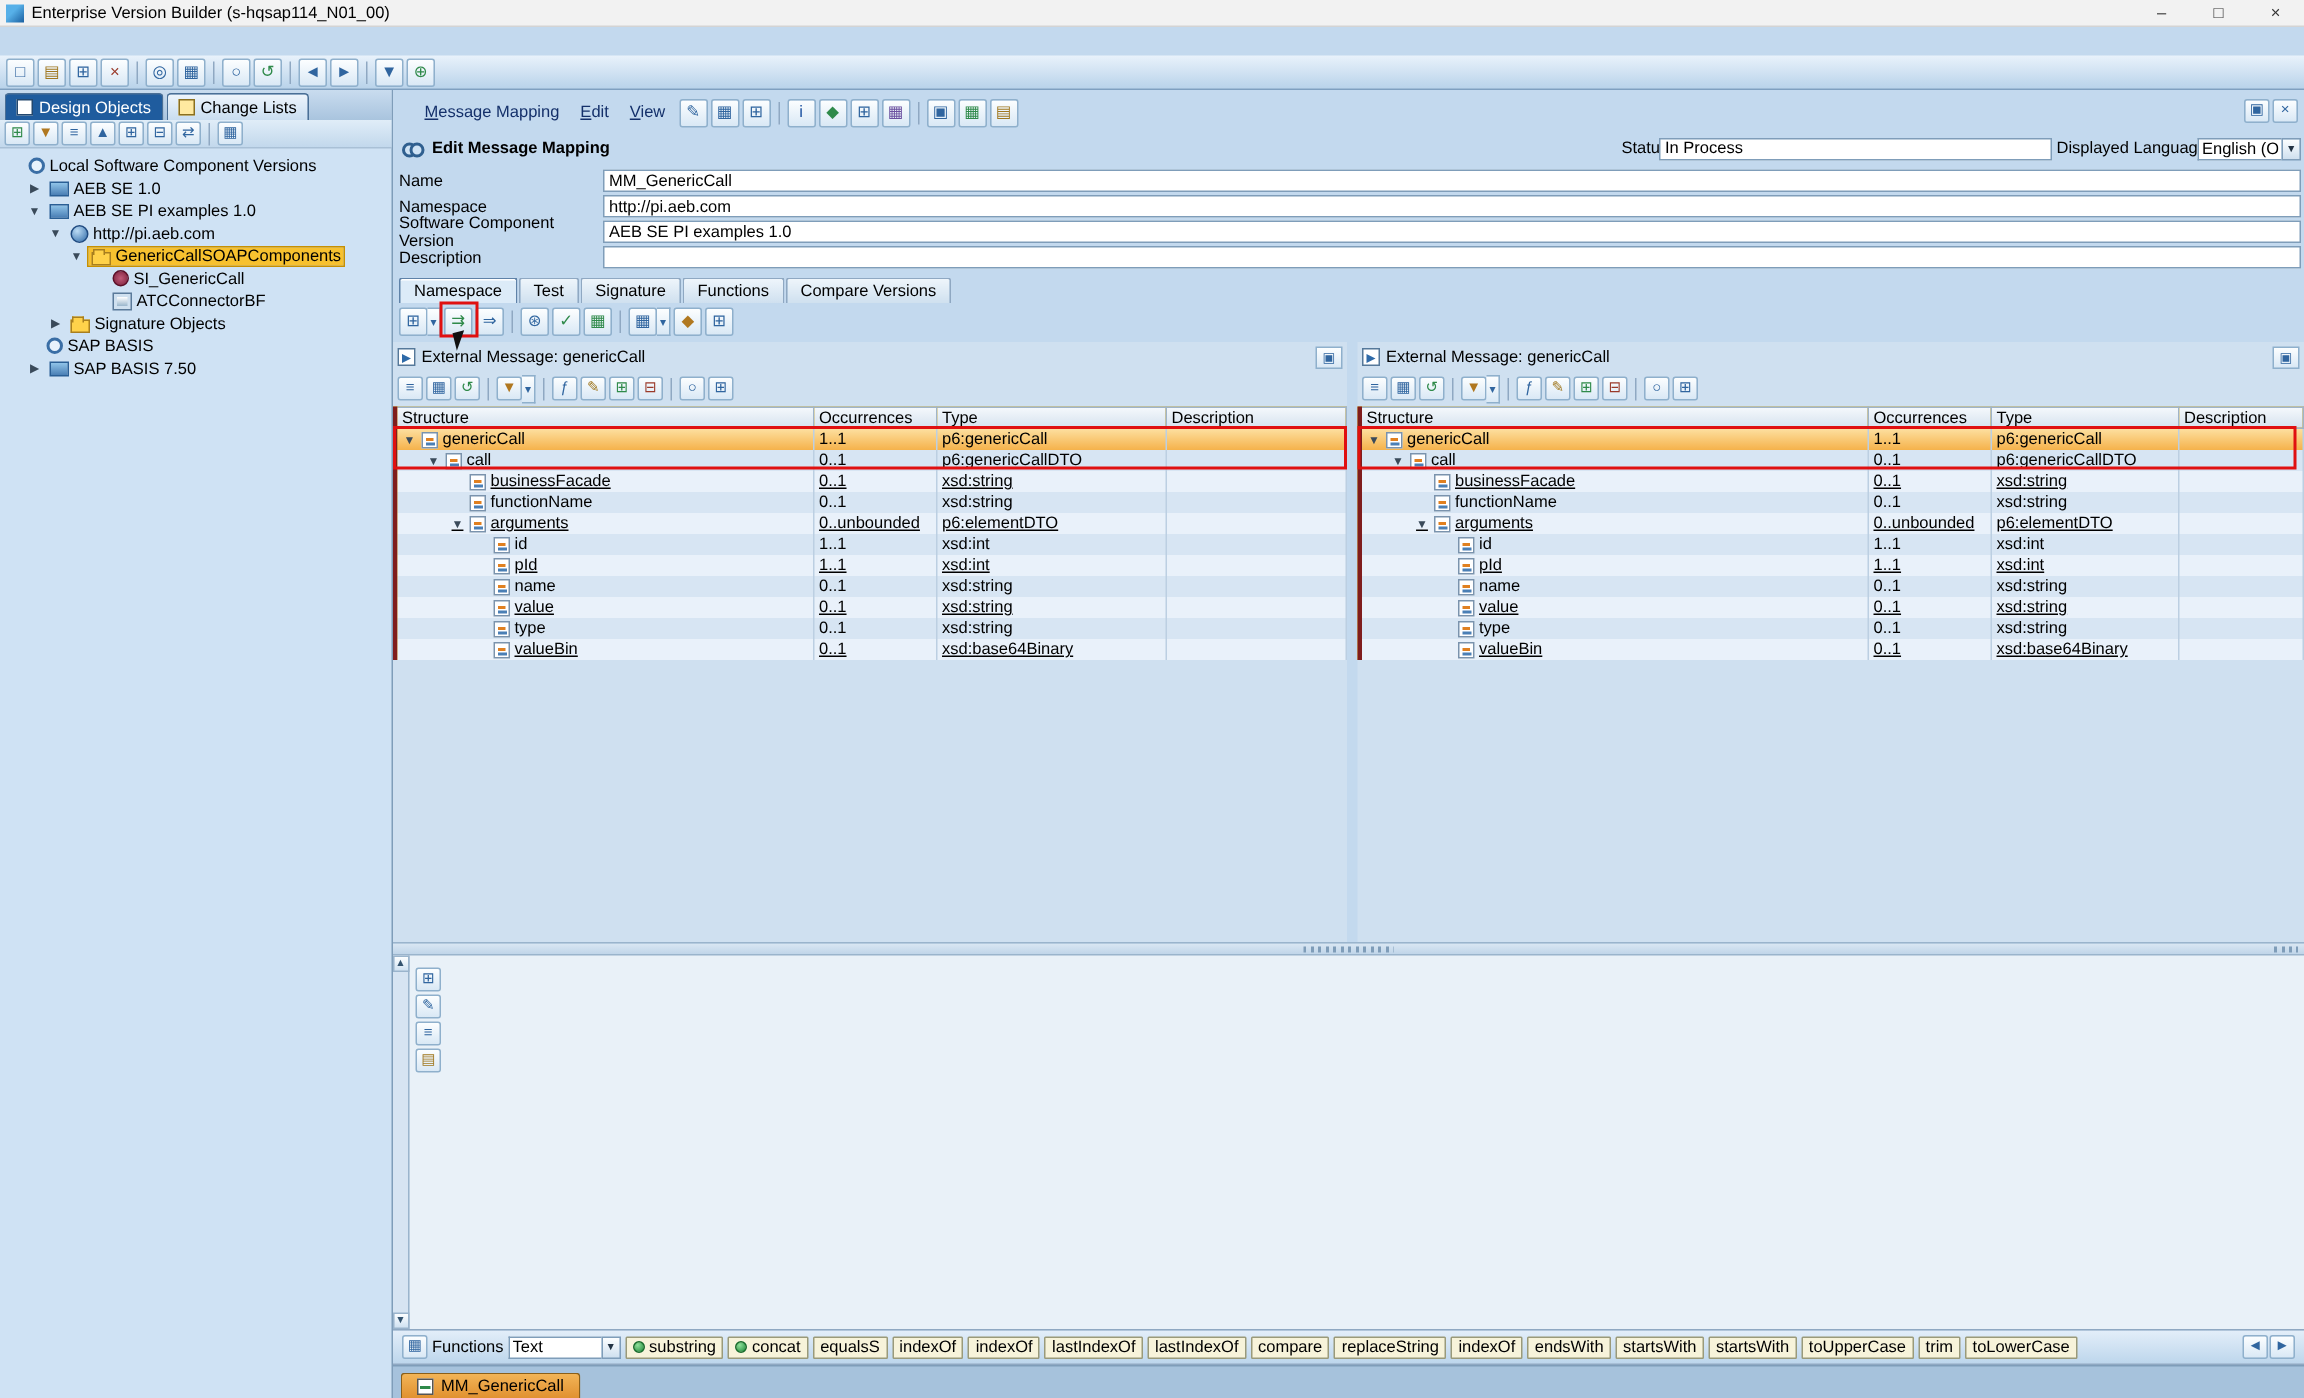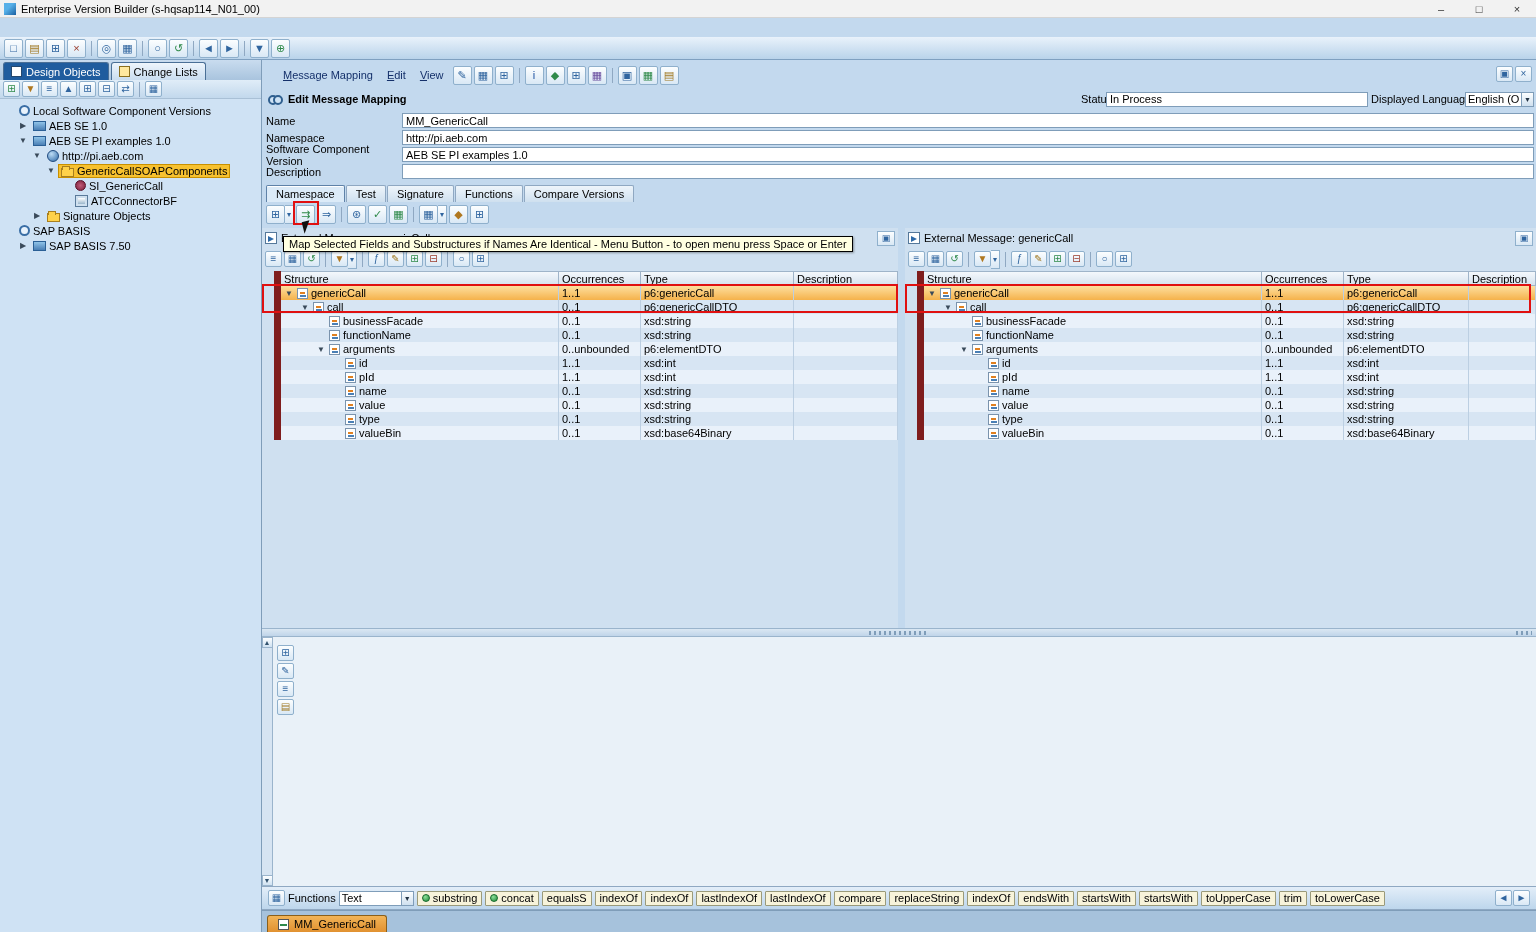--- a/index.html
+++ b/index.html
@@ -85,28 +85,28 @@
   .panels{position:absolute;left:0;right:0;top:168px;height:400px;background:#c3d9ee;}
   .panel{position:absolute;top:0;bottom:0;background:#cfe0f0;}
   #left-panel{left:0;width:636px;}
   #right-panel{left:643px;width:631px;}
   .panel-header{position:absolute;top:2px;left:3px;right:3px;height:16px;display:flex;align-items:center;gap:4px;}
   .msg-icon{width:12px;height:12px;background:#fff;border:1px solid #55789a;position:relative;flex:0 0 auto;}
   .msg-icon::after{content:'';position:absolute;left:2px;top:3px;border-left:6px solid #2f6aa8;border-top:3px solid transparent;border-bottom:3px solid transparent;}
   .panel-corner-btn{margin-left:auto;width:18px;height:15px;border:1px solid #8fb0cc;background:linear-gradient(#fcfeff,#d9e8f5);
                     display:flex;align-items:center;justify-content:center;font-size:9px;color:#30659f;}
   .panel-toolbar{position:absolute;top:22px;left:3px;height:18px;display:flex;align-items:center;gap:2px;}
-  .grid{position:absolute;left:12px;right:0;top:43px;border-left:7px solid #7f1d1d;background:#eab308;}
+  .grid{position:absolute;left:0;right:0;top:43px;border-left:3px solid #7f1d1d;background:#eab308;}
   .g-row{display:grid;height:14px;}
   #left-panel .g-row{grid-template-columns:278px 82px 153px 1fr;}
   #right-panel .g-row{grid-template-columns:338px 82px 125px 1fr;}
   .g-row.g-head{height:15px;}
   .g-cell{border-right:1px solid #bccfe2;padding:0 3px;display:flex;align-items:center;gap:3px;overflow:hidden;white-space:nowrap;}
   .g-hcell{background:linear-gradient(#f4f8fc,#d6e2ee);border-right:1px solid #9fb4c9;border-bottom:1px solid #9fb4c9;border-top:1px solid #9fb4c9;}
-  .g-even{background:#e9f1fa;} .g-odd{background:#d7e5f3;}
+  .g-even{background:#e9f1fa;text-decoration:underline;} .g-odd{background:#d7e5f3;}
   .g-sel{background:linear-gradient(#fddf9f,#f5b24b);}
   .g-ex{width:10px;font-size:8px;color:#3a4a5a;text-align:center;flex:0 0 auto;}
   .el-icon{width:11px;height:11px;background:#fff;border:1px solid #7a93ad;position:relative;flex:0 0 auto;}
   .el-icon::after{content:'';position:absolute;left:2px;top:3px;width:5px;height:2px;background:#e08020;}
   .el-icon::before{content:'';position:absolute;left:2px;top:6px;width:6px;height:2px;background:#4a7fb5;}
 
   
   .splitter{position:absolute;left:0;right:0;top:568px;height:8px;background:linear-gradient(#dae7f3,#c0d5e9);border-top:1px solid #9ab4cc;}
   .split-handle{position:absolute;top:2px;height:4px;background:repeating-linear-gradient(90deg,#7f9db9 0 2px,transparent 2px 5px);}
   .sh-mid{left:calc(50% - 30px);width:60px;} .sh-right{right:4px;width:16px;}
@@ -249,21 +249,21 @@
             <span>ATCConnectorBF</span>
           </span>
         </div>
         <div class="tree-item" style="padding-left: 32px;">
           <span class="expander">▶</span>
           <span class="hl">
             <span class="ti ti-folder"></span>
             <span>Signature Objects</span>
           </span>
         </div>
-        <div class="tree-item" style="padding-left: 4px;">
+        <div class="tree-item" style="padding-left: 16px;">
           <span class="expander"></span>
           <span class="hl">
             <span class="ti ti-components"></span>
             <span>SAP BASIS</span>
           </span>
         </div>
         <div class="tree-item" style="padding-left: 18px;">
           <span class="expander">▶</span>
           <span class="hl">
             <span class="ti ti-scv"></span>
@@ -723,16 +723,15 @@
       <span class="bottom-tab">
         <span class="ic-mm"></span>
         <span>MM_GenericCall</span>
       </span>
     </div>
   </div>
 
   <div class="red-box" style="left:293px;top:201px;width:26px;height:24px;"></div>
   <div class="red-box" style="left:262px;top:284px;width:636px;height:29px;"></div>
   <div class="red-box" style="left:905px;top:284px;width:626px;height:29px;"></div>
-  <div class="tooltip">Map Selected Fields and Substructures if Names Are Identical - Menu Button - to open menu press Space or Enter</div>
   <div class="cursor"></div>
 
 </div>
 
 </body></html>

